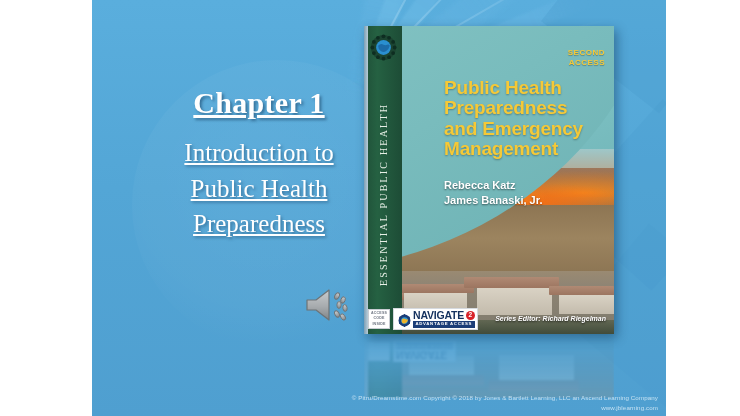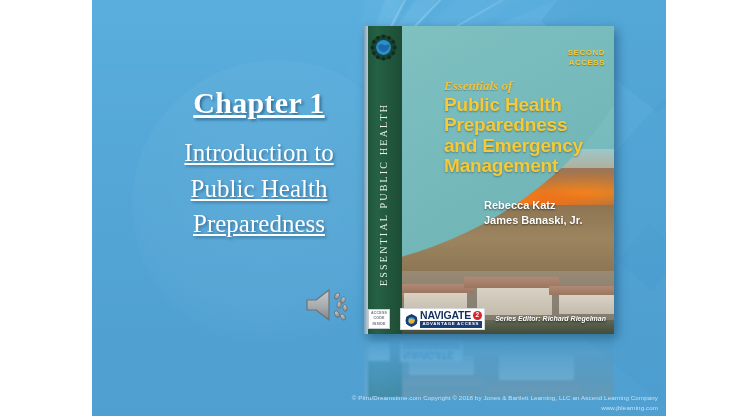--- a/index.html
+++ b/index.html
@@ -259,27 +259,26 @@
     font-size: 19px;
     font-weight: bold;
     line-height: 1.07;
     color: #f5c937;
     text-shadow: 0 1px 2px rgba(0,0,0,0.32);
     letter-spacing: -0.2px;
   }
   .cover-authors {
     position: absolute;
     left: 80px;
-    top: 172px;
+    top: 152px;
     color: #ffffff;
     font-size: 11px;
     font-weight: bold;
     line-height: 1.38;
     text-shadow: 0 1px 2px rgba(0,0,0,0.55);
-    margin-left: 40px;
   }
   .cover-edition {
     position: absolute;
     right: 9px;
     top: 22px;
     text-align: right;
     color: #f5c937;
     font-size: 8px;
     font-weight: bold;
     line-height: 1.25;
@@ -299,21 +298,21 @@
   }
 
   
   .badge-bar {
     position: absolute;
     left: 4px;
     bottom: 4px;
     height: 22px;
     display: flex;
     align-items: center;
-    gap: 10px;
+    gap: 3px;
   }
   .access-box {
     width: 20px; height: 18px;
     background: #ffffff;
     border: 1px solid #c8ccd2;
     color: #6d7480;
     font-size: 3.6px;
     font-weight: bold;
     line-height: 1.5;
     text-align: center;
@@ -535,21 +534,20 @@
           <div class="spine-text">ESSENTIAL PUBLIC HEALTH</div>
         </div>
         <div class="book-edge"></div>
 
         <div class="cover-edition">
           <div>SECOND</div>
           <div>ACCESS</div>
         </div>
 
         <div class="cover-type">
-          <div class="essentials-of">Essentials of</div>
           <div class="cover-title">
             <div>Public Health</div>
             <div>Preparedness</div>
             <div>and Emergency</div>
             <div>Management</div>
           </div>
         </div>
 
         <div class="cover-authors">
           <div>Rebecca Katz</div>

